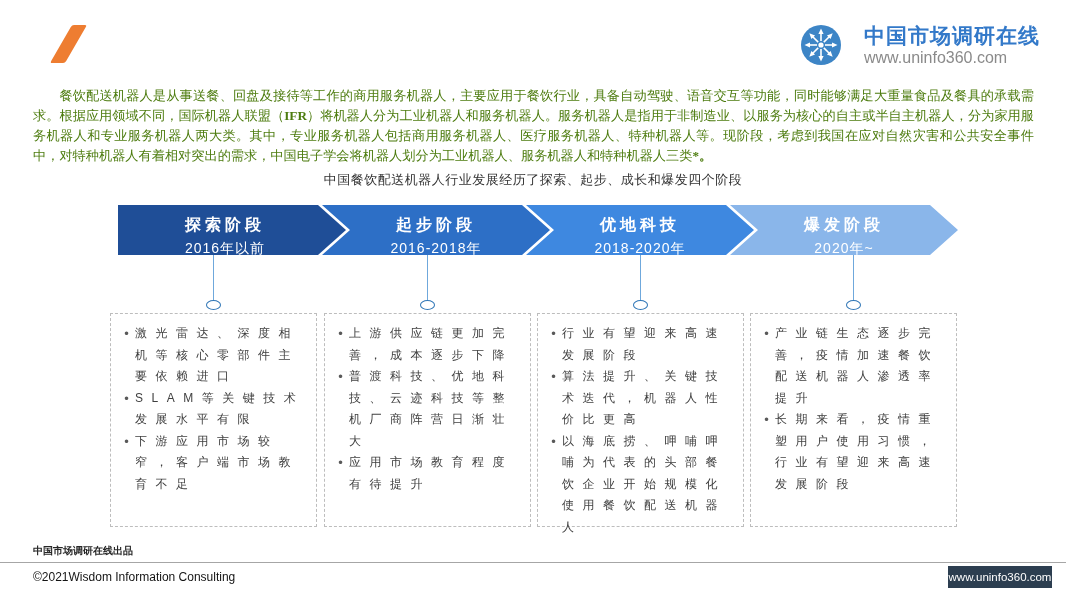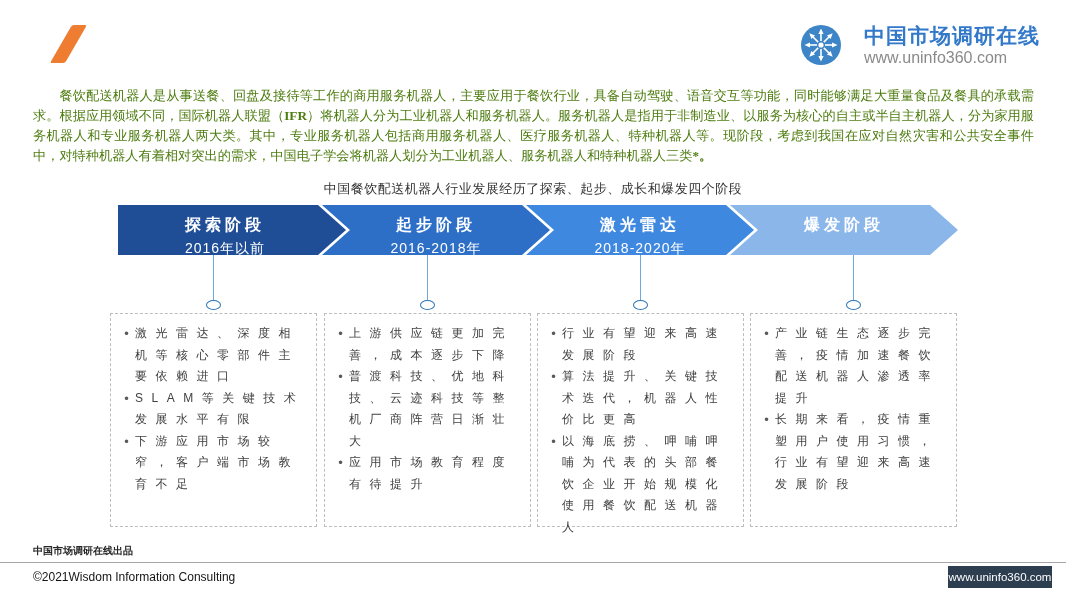--- a/index.html
+++ b/index.html
@@ -32,21 +32,20 @@
     font-size:13.2px; line-height:20px; color:#4d7c0f;
     text-align:justify; text-justify:inter-ideograph; text-indent:2em;
     font-family:"Liberation Serif","DejaVu Serif",serif;
   }
   .intro b { font-weight:bold; }
 
   .caption {
     position:absolute; left:0; top:171px; width:100%; text-align:center;
     font-size:13px; color:#333333; letter-spacing:0.5px;
     font-family:"Liberation Serif","DejaVu Serif",serif;
-    margin-top:9px;
   }
 
   
   .arrows { position:absolute; left:118px; top:205px; width:840px; height:50px; }
   .seg {
     position:absolute; top:0; width:228px; height:50px; color:#ffffff;
     text-align:center; padding:4px 28px;
   }
   .seg.chevron { clip-path:polygon(0 0, calc(100% - 28px) 0, 100% 50%, calc(100% - 28px) 100%, 0 100%, 28px 50%); }
   .seg.first   { clip-path:polygon(0 0, calc(100% - 28px) 0, 100% 50%, calc(100% - 28px) 100%, 0 100%); padding-left:14px; }
@@ -154,25 +153,26 @@
   <div class="arrows">
     <div class="seg first s1" style="background: rgb(31, 78, 151);">
       <div class="name">探索阶段</div>
       <div class="period">2016年以前</div>
     </div>
     <div class="seg chevron s2" style="background: rgb(45, 111, 198);">
       <div class="name">起步阶段</div>
       <div class="period">2016-2018年</div>
     </div>
     <div class="seg chevron s3" style="background: rgb(62, 136, 224);">
-      <div class="name">激光雷达</div>
+      <div class="name">优地科技</div>
       <div class="period">2018-2020年</div>
     </div>
     <div class="seg chevron s4" style="background: rgb(138, 182, 234);">
       <div class="name">爆发阶段</div>
+      <div class="period">2020年~</div>
     </div>
   </div>
 
   <div class="connector c1"></div>
   <div class="connector c2"></div>
   <div class="connector c3"></div>
   <div class="connector c4"></div>
   <div class="dot d1"></div>
   <div class="dot d2"></div>
   <div class="dot d3"></div>

